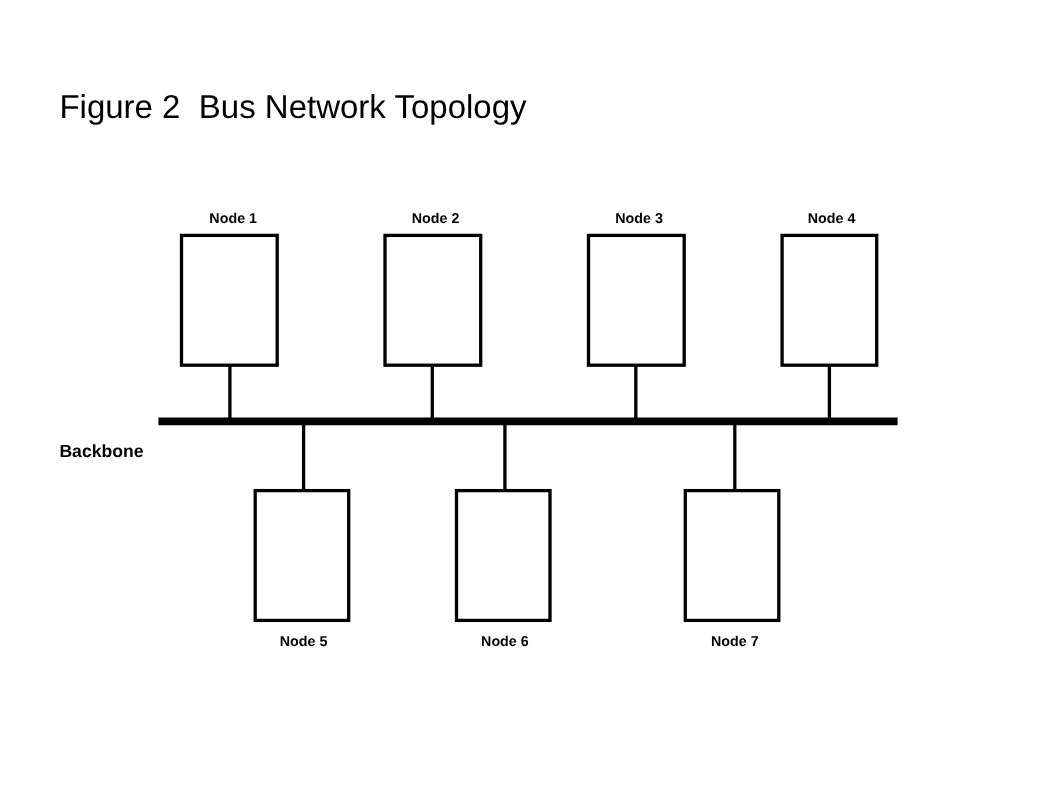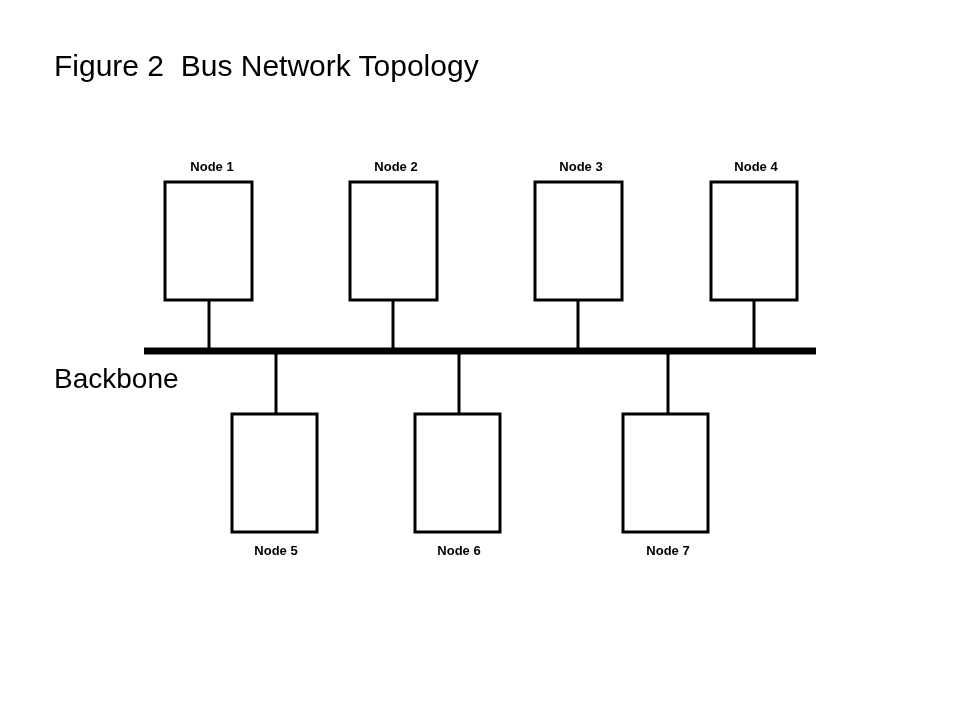--- a/index.html
+++ b/index.html
@@ -13,39 +13,40 @@
     height: 720px;
     overflow: hidden;
     font-family: "Liberation Sans", sans-serif;
     color: #000000;
   }
   #figure-canvas {
     position: relative;
     width: 960px;
     height: 676px;
     background: #ffffff;
+    margin-top: 32px;
   }
   #figure-title {
     position: absolute;
     left: 54px;
     top: 48px;
     font-family: "Liberation Sans", sans-serif;
     font-size: 30px;
     font-weight: 400;
     line-height: 36px;
     white-space: pre;
     color: #000000;
   }
   #backbone-label {
     position: absolute;
     left: 54px;
     top: 367px;
     font-family: "Liberation Sans", sans-serif;
-    font-size: 28px;
-    font-weight: 400;
+    font-size: 16px;
+    font-weight: 700;
     line-height: 24px;
     white-space: pre;
     color: #000000;
   }
   #topology-svg {
     position: absolute;
     left: 0;
     top: 0;
   }
   .node-box {

